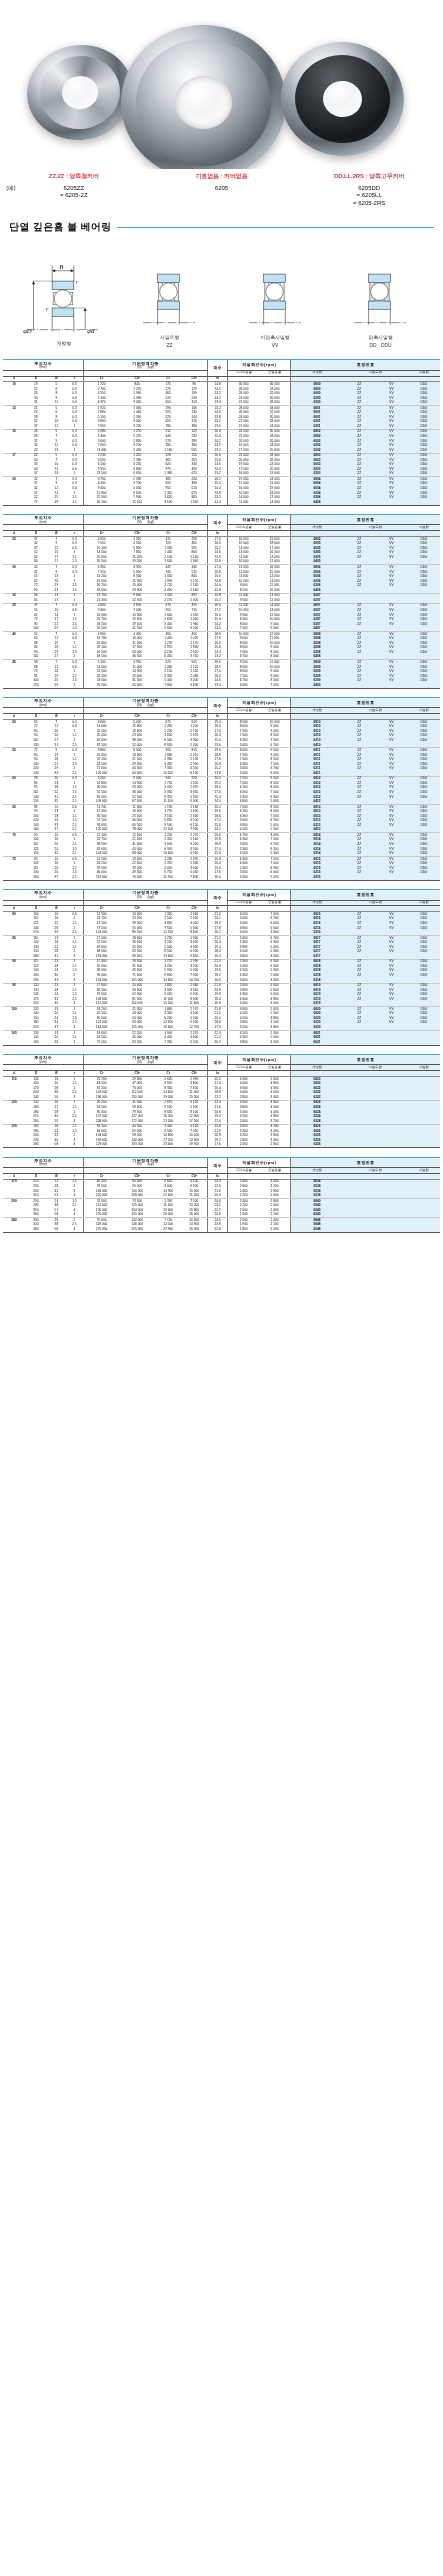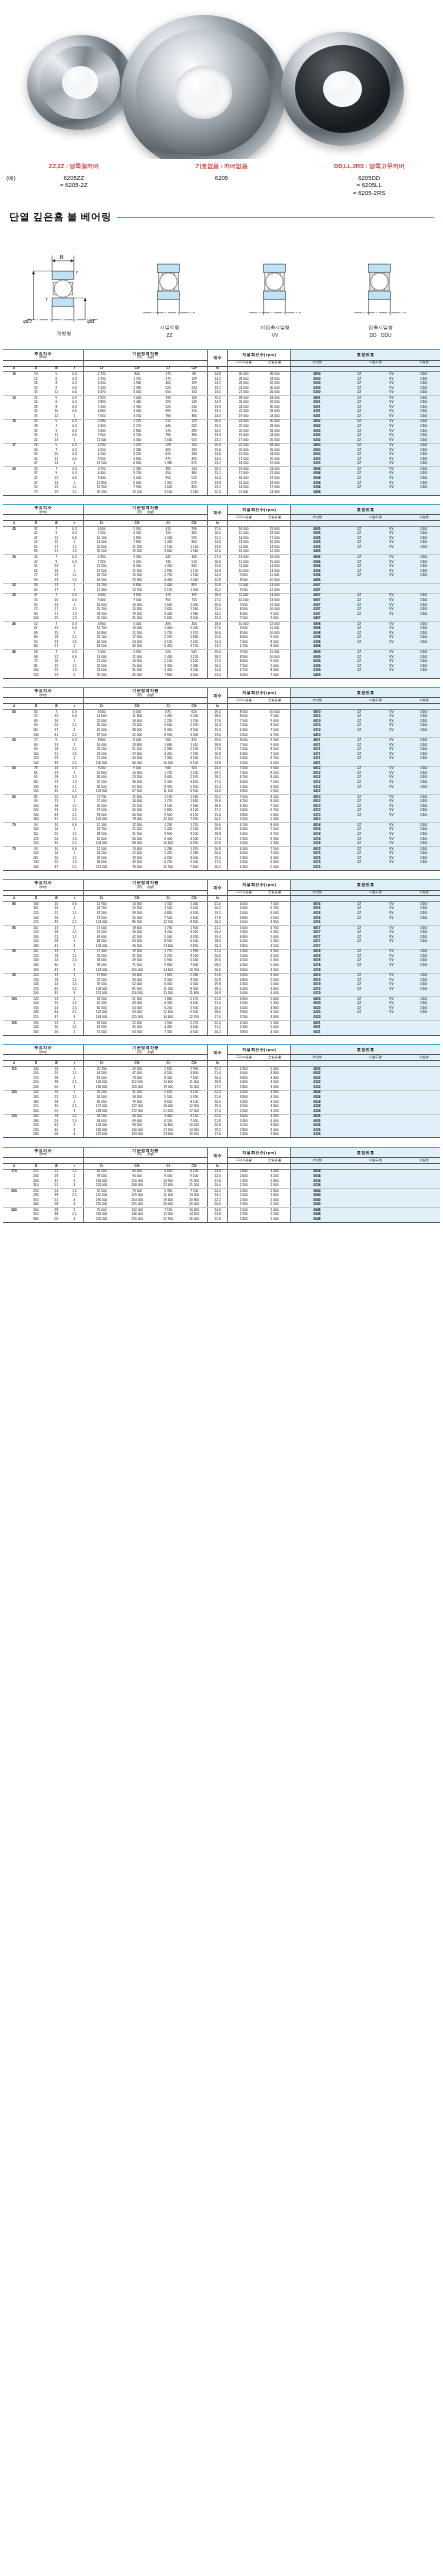--- a/index.html
+++ b/index.html
@@ -5,21 +5,21 @@
 <style>
   * { box-sizing: border-box; }
   html, body { margin:0; padding:0; }
   body {
     width: 443px;
     background: #ffffff;
     font-family: "Liberation Sans", "DejaVu Sans", sans-serif;
     color: #1b1b1b;
     -webkit-font-smoothing: antialiased;
   }
-  .page { width:443px; margin:4px auto; position:relative; }
+  .page { width:443px; margin:14px auto; position:relative; }
 
   
   .hero { position:relative; height:155px; width:443px; overflow:hidden; }
   .hero-stage { position:absolute; inset:0; }
   .brg {
     position:absolute;
     border-radius:50%;
     background:
       radial-gradient(circle at 34% 28%, #ffffff 0%, #e8ecef 12%, #c6ccd2 26%, #8d969e 42%, #5e666d 60%, #9aa3aa 74%, #d7dce0 86%, #7d858c 100%);
     box-shadow: 0 3.1px 9.3px rgba(0,0,0,.30);

